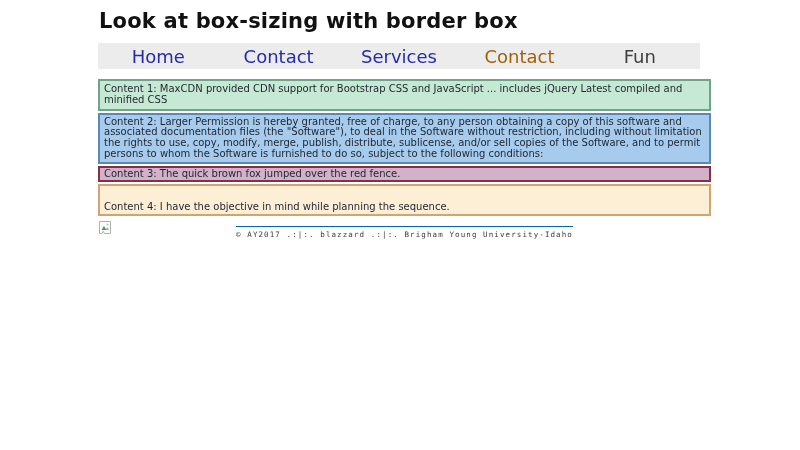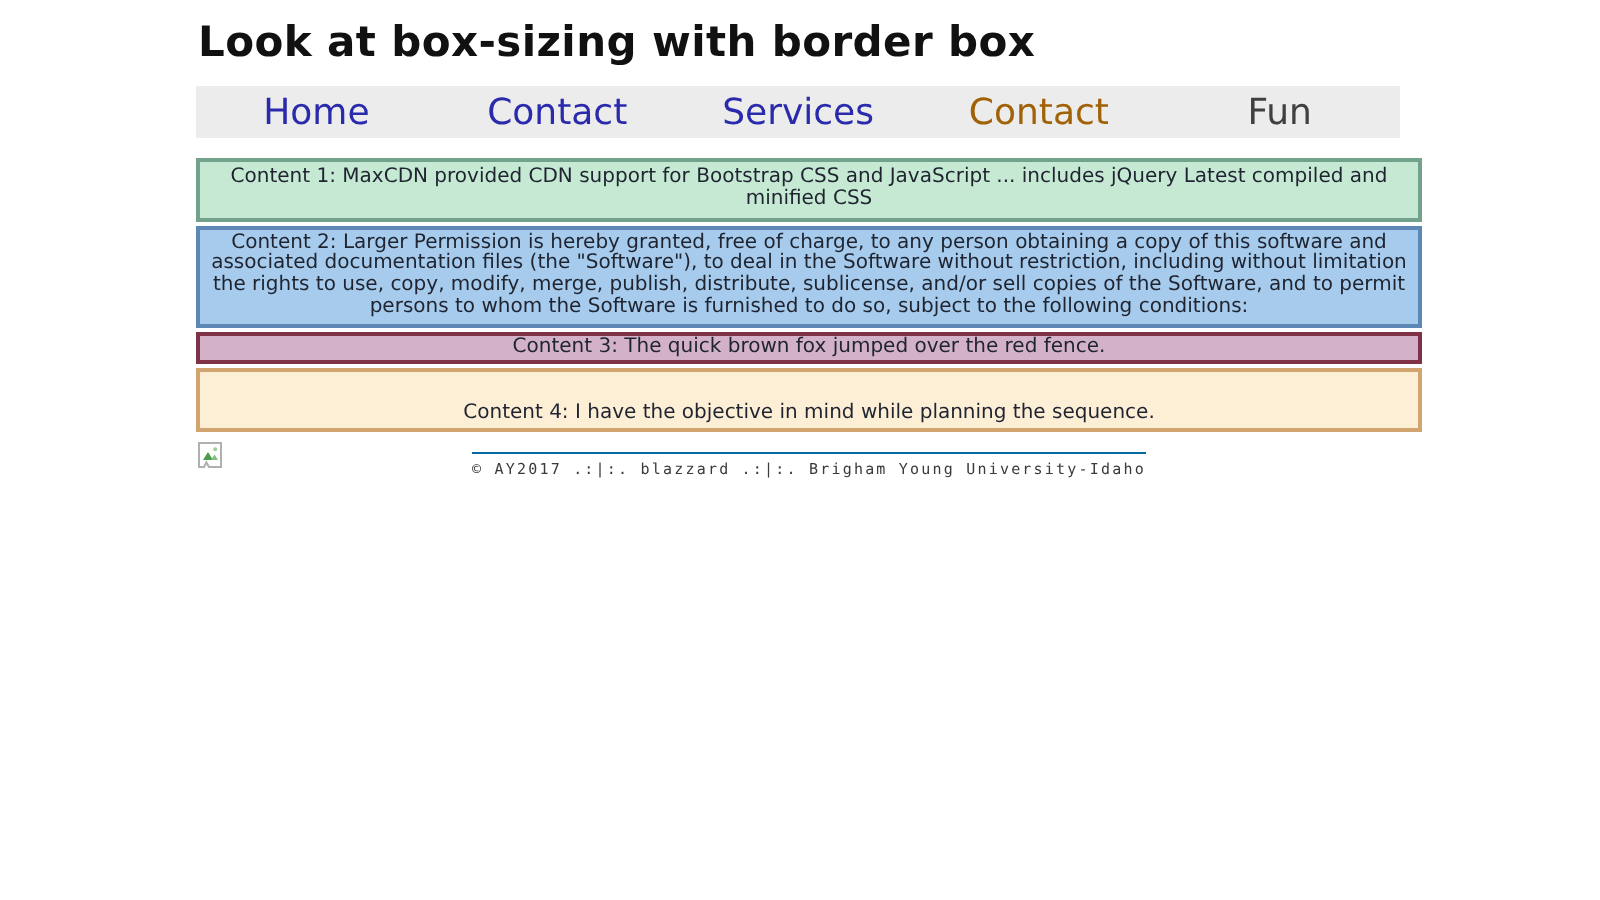--- a/index.html
+++ b/index.html
@@ -44,21 +44,20 @@
   }
   .box {
     box-sizing: border-box;
     width: 613px;
     border: 2px solid #888888;
     margin-bottom: 2px;
     font-size: 10px;
     line-height: 1.08;
     color: #1f2430;
     padding: 2px 4px;
-    text-align: center;
   }
   .box.box-1 { padding-top: 3px; padding-bottom: 3px; }
   .box.box-3 { padding-top: 1px; padding-bottom: 0; }
   .box.box-4 { padding-top: 16px; padding-bottom: 2px; }
   .broken-img {
     display: block;
     margin: 3px 0 0 1px;
     width: 12px;
     height: 13px;
   }

